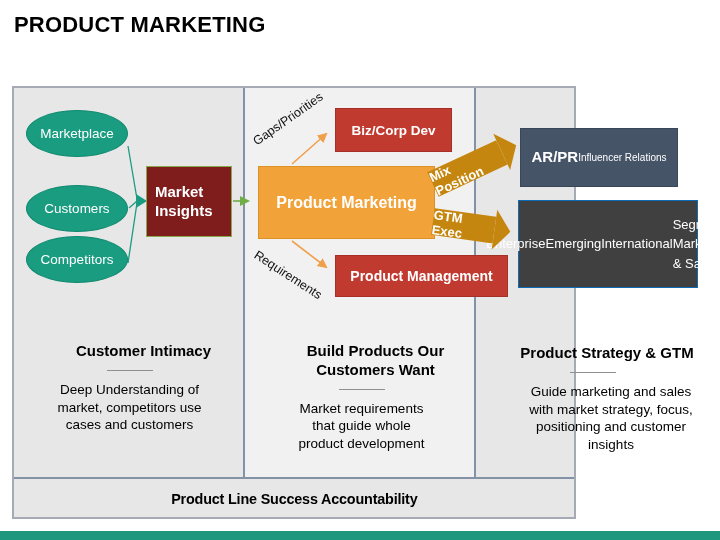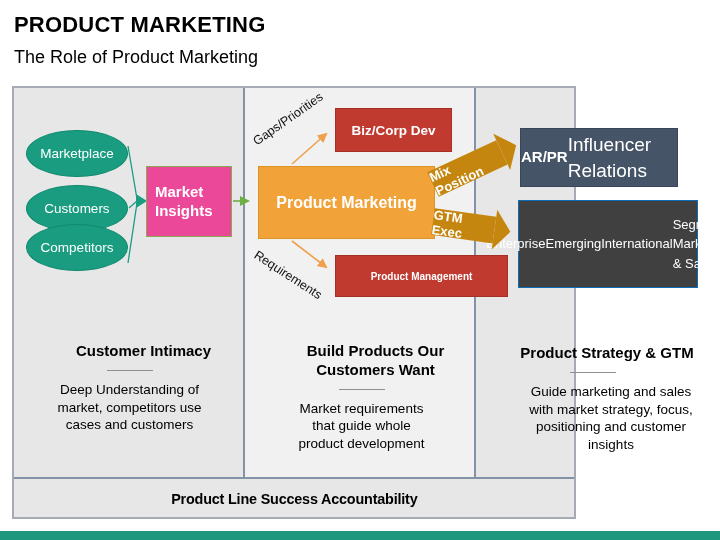--- a/index.html
+++ b/index.html
@@ -14,37 +14,37 @@
   .col-left{width:231px;background:#e8e7e7;border-right:2px solid #8492a8;}
   .col-mid{width:231px;background:#f2f1f1;border-right:2px solid #8492a8;}
   .col-right{flex:1;background:#e8e7e7;}
   .bottom-bar{height:38px;border-top:2px solid #8492a8;background:#e8e7e7;
               display:flex;align-items:center;justify-content:center;}
   .bottom-bar span{font-weight:bold;font-size:15px;letter-spacing:-.2px;transform:scaleX(.96);}
   .overlay{position:absolute;left:0;top:0;width:720px;height:540px;pointer-events:none;}
   .ellipse{position:absolute;width:102px;height:47px;border-radius:50%;background:#1a9c80;
            border:1px solid #0f8a6f;color:#fff;font-size:13.5px;display:flex;
            align-items:center;justify-content:center;box-sizing:border-box;z-index:2;}
-  .el-marketplace{left:26px;top:130px;}
+  .el-marketplace{left:26px;top:110px;}
   .el-customers{left:26px;top:185px;}
-  .el-competitors{left:26px;top:224px;}
+  .el-competitors{left:26px;top:236px;}
   .box{position:absolute;display:flex;align-items:center;justify-content:center;
        color:#fff;box-sizing:border-box;z-index:2;}
-  .box-insights{left:146px;top:166px;width:86px;height:71px;background:#ec4899;
+  .box-insights{left:146px;top:166px;width:86px;height:71px;background:#7f1d1d;
                 border:1px solid #8aa84d;font-weight:bold;font-size:15px;line-height:1.25;padding:0 8px;}
   .box-pm{left:258px;top:166px;width:177px;height:73px;background:#f1a238;
           border:1px solid #dd9226;font-weight:bold;font-size:16px;}
   .box-biz{left:335px;top:108px;width:117px;height:44px;background:#c13a30;
            border:1px solid #a53027;font-weight:bold;font-size:13.5px;}
   .box-pmgmt{left:335px;top:255px;width:173px;height:42px;background:#c13a30;
-             border:1px solid #a53027;font-weight:bold;font-size:10px;}
+             border:1px solid #a53027;font-weight:bold;font-size:14px;}
   .box-arpr{left:520px;top:128px;width:158px;height:59px;background:#465468;
             border:1px solid #39455a;flex-direction:row;line-height:1.35;}
   .box-arpr .l1{font-weight:bold;font-size:15px;}
-  .box-arpr .l2{font-size:19px;}
+  .box-arpr .l2{font-size:10px;}
   .box-seg{left:518px;top:200px;width:180px;height:88px;background:#404040;
            border:1px solid #0e6cb7;flex-direction:row;font-size:13px;line-height:1.5;}
   .diag-label{position:absolute;font-size:12.5px;color:#111;white-space:nowrap;
               z-index:3;text-align:center;}
   .lbl-gaps{left:244px;top:112px;width:88px;transform:rotate(-35deg);}
   .lbl-reqs{left:248px;top:268px;width:80px;transform:rotate(33deg);}
   .banner{position:absolute;height:27px;background:#c5860f;color:#fff;font-weight:bold;
           font-size:13px;display:flex;align-items:center;justify-content:center;
           z-index:3;transform-origin:left center;}
   .banner::after{content:'';position:absolute;left:100%;top:-7px;width:0;height:0;
@@ -64,21 +64,20 @@
   .txt-mid p{width:142px;}
   .txt-right p{width:168px;margin-left:47px;}
   .footer-stripe{position:absolute;left:0;top:531px;width:720px;height:9px;background:#1f977f;}
 </style>
 </head>
 <body>
 
 <div class="slide">
 
   <div class="title">PRODUCT MARKETING</div>
-  <div class="subtitle">The Role of Product Marketing</div>
 
   <div class="frame">
     <div class="cols">
       <div class="col col-left"></div>
       <div class="col col-mid"></div>
       <div class="col col-right"></div>
     </div>
     <div class="bottom-bar">
       <span>Product Line Success Accountability</span>
     </div>

